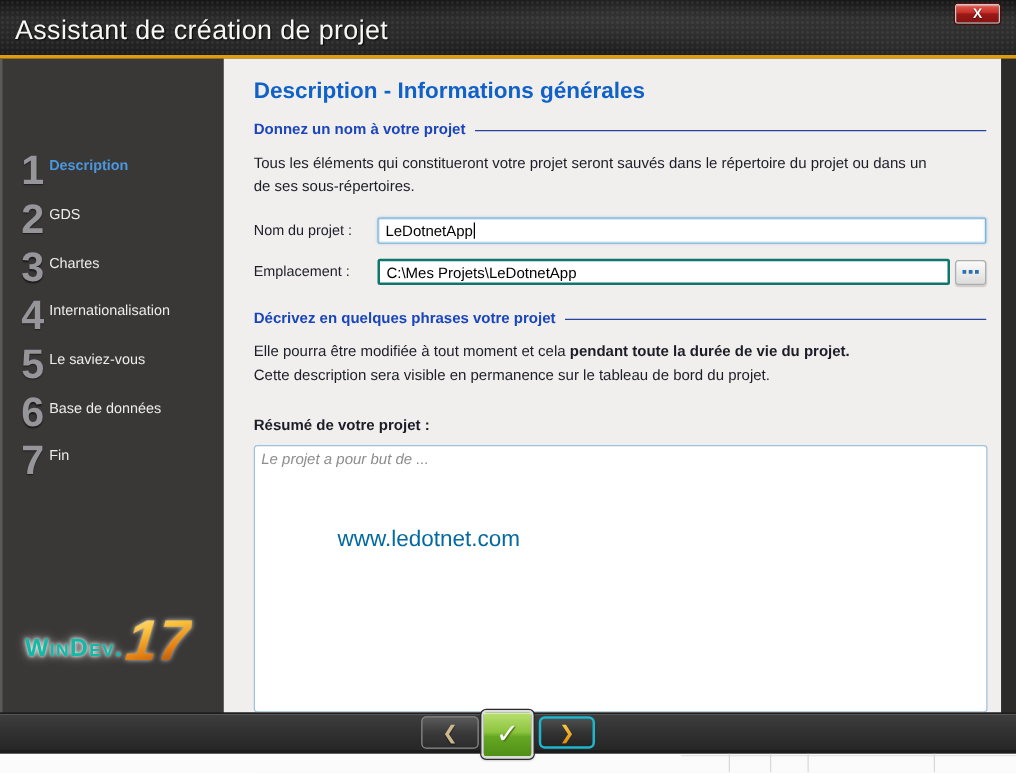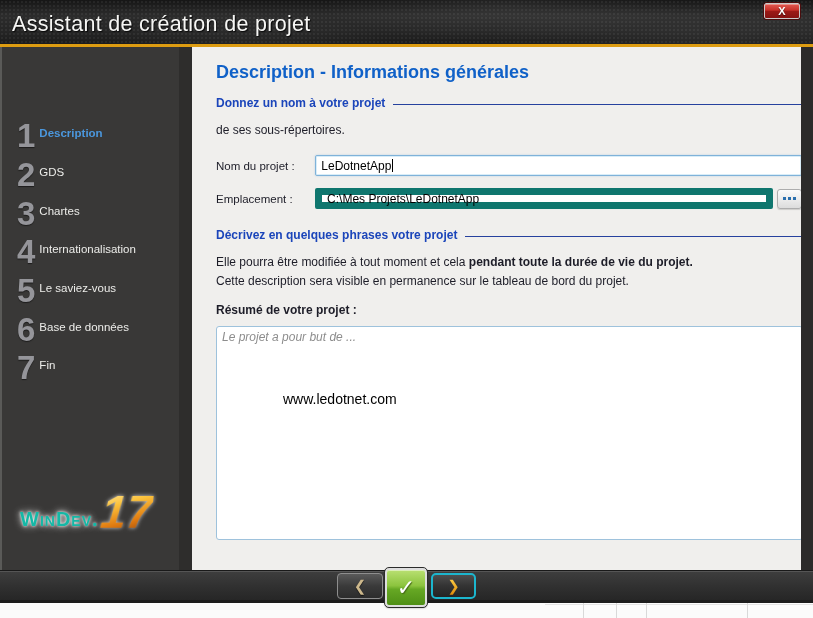--- a/index.html
+++ b/index.html
@@ -46,50 +46,50 @@
   .logo .brand { font-size:20px; font-weight:bold; color:#14b8a6; letter-spacing:1px;
     font-variant:small-caps;
     text-shadow:0 0 3px rgba(255,255,255,.95), 0 0 6px rgba(255,255,255,.75), 0 0 10px rgba(255,255,255,.45); }
   .logo .version { font-size:46px; font-weight:bold; font-style:italic; margin-left:2px; margin-top:-14px;
     background:linear-gradient(165deg,#ffeaa6 8%,#fbc23c 35%,#e07b10 65%,#93410a 92%);
     -webkit-background-clip:text; background-clip:text; color:transparent;
     transform:skewX(-6deg);
     filter:drop-shadow(0 0 2px rgba(255,255,255,.75)); }
 
   
-  .main { position:absolute; left:192px; top:47px; width:622px; height:523px;
+  .main { position:absolute; left:179px; top:47px; width:622px; height:523px;
     background:#f0efed; padding:12px 12px 0 24px; overflow:hidden; }
   h1.page-title { font-size:18px; font-weight:600; color:#1061c8; margin:3px 0 13px 0; }
   .sec-head { display:flex; align-items:center; margin-top:4px; }
   .sec-head .sec-title { font-size:12px; font-weight:bold; color:#1b45ba; white-space:nowrap; }
   .sec-head .rule { flex:1; height:1px; background:#26419e; margin-left:8px; margin-top:2px; }
   .para { margin-top:11px; font-size:12px; color:#1d1d28; }
   .para .pline { line-height:19px; white-space:nowrap; }
   .pline .b { font-weight:bold; }
 
   .form-row { display:flex; align-items:center; margin-top:12px; }
   .form-row .flabel { width:100px; font-size:11.5px; color:#1d1d28; }
   .textbox { height:21px; background:#fff; display:flex; align-items:center;
     padding:0 5px; font-size:12px; color:#000; cursor:text; }
   .tb-name { width:490px; border:1px solid #7fb2d9; border-radius:2px;
     box-shadow:inset 0 0 0 1px #d9edf8, 0 0 2px rgba(100,160,215,.4); }
-  .tb-loc  { width:462px; border:7px solid #0f766e; border-radius:2px; }
+  .tb-loc  { width:462px; border:2px solid #0f766e; border-radius:2px; }
   .caret { display:inline-block; width:1px; height:13px; background:#000; margin-left:1px; }
   .browse-btn { width:25px; height:20px; margin-left:4px; border:1px solid #adadad; border-radius:3px;
     background:linear-gradient(180deg,#fbfbfb 0%,#ececec 50%,#dcdcdc 100%);
     display:flex; align-items:center; justify-content:center; gap:2px; cursor:pointer;
     box-shadow:0 1px 1px rgba(0,0,0,.15); }
   .browse-btn i { width:3px; height:3px; background:#2a6fae; display:block; }
 
   .sec2 { margin-top:19px; }
-  .summary-label { margin-top:12px; font-size:12px; font-weight:bold; color:#1d1d28; }
+  .summary-label { margin-top:23px; font-size:12px; font-weight:bold; color:#1d1d28; }
   .summary-box { position:relative; margin-top:9px; width:587px; height:214px;
     background:#fff; border:1px solid #9ec2dc; border-radius:3px; cursor:text; }
   .placeholder { position:absolute; left:5px; top:3px; font-size:12px; font-style:italic; color:#8d8d8d;text-align:right; }
-  .watermark { position:absolute; left:66px; top:64px; font-size:14px; color:#000000; }
+  .watermark { position:absolute; left:66px; top:64px; font-size:18px; color:#0369a1; }
 
   
   .bottombar { position:absolute; left:0; top:570px; width:813px; height:30px;
     background:linear-gradient(180deg,#3e3e3e 0%,#303030 55%,#262626 100%);
     border-top:1px solid #191919; box-shadow:inset 0 1px 0 #555; }
   .win-bottom-edge { position:absolute; left:0; top:600px; width:813px; height:3px; background:#1c1c1c; }
   .frame-right { position:absolute; left:801px; top:47px; width:12px; height:553px; background:#2c2b2a; }
 
   .nav-btn { position:absolute; display:flex; align-items:center; justify-content:center; cursor:pointer; }
   .nav-back { left:337px; top:573px; width:46px; height:26px;
@@ -167,20 +167,21 @@
 
     <div class="main">
       <h1 class="page-title">Description - Informations générales</h1>
 
       <div class="sec-head">
         <span class="sec-title">Donnez un nom à votre projet</span>
         <span class="rule"></span>
       </div>
 
       <div class="para">
+        <div class="pline">Tous les éléments qui constitueront votre projet seront sauvés dans le répertoire du projet ou dans un</div>
         <div class="pline">de ses sous-répertoires.</div>
       </div>
 
       <div class="form-row" style="margin-top:15px;">
         <span class="flabel">Nom du projet :</span>
         <div class="textbox tb-name">
           <span>LeDotnetApp</span>
             <span class="caret"></span>
         </div>
       </div>

